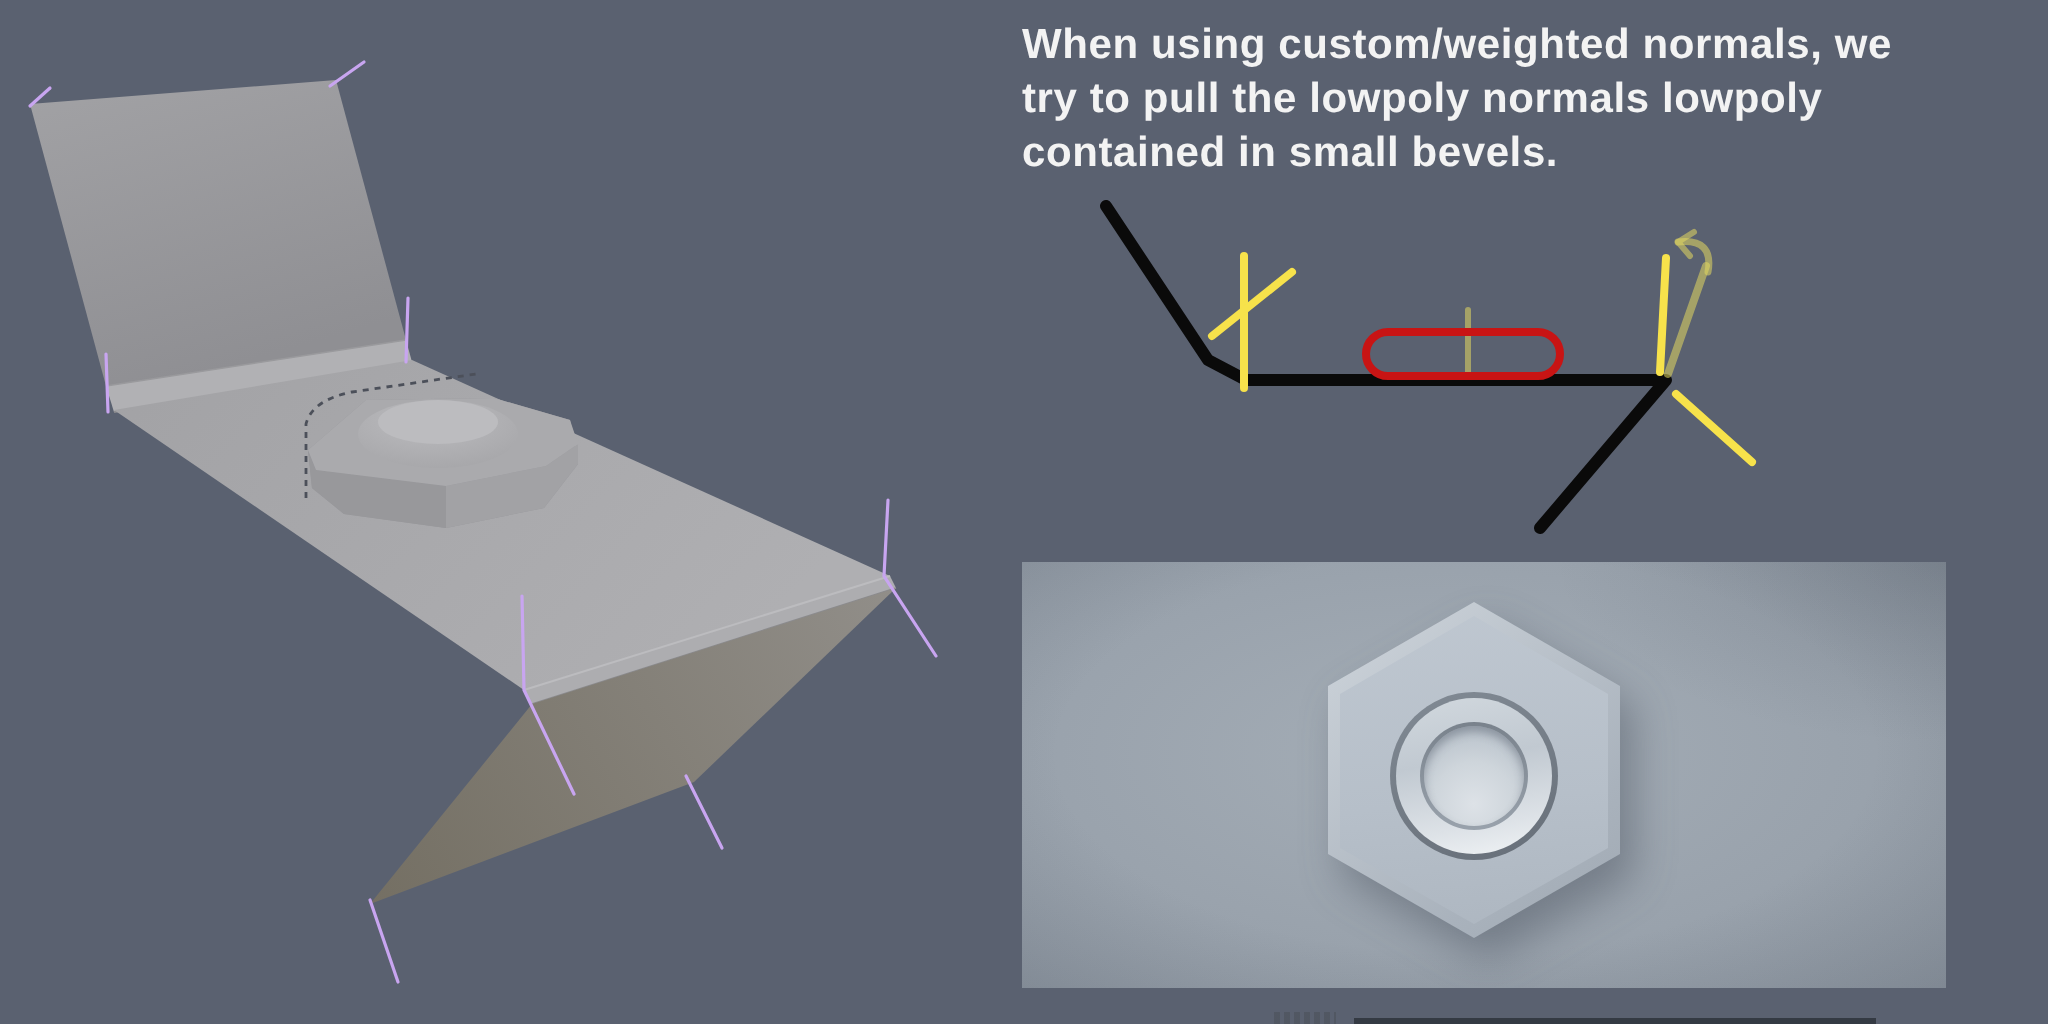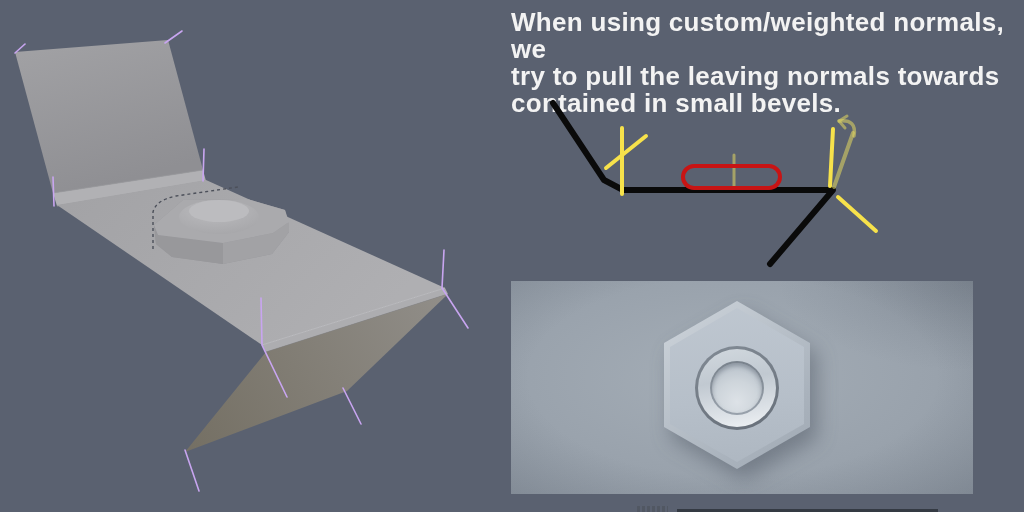--- a/index.html
+++ b/index.html
@@ -6,21 +6,21 @@
   body{
     width:1024px;height:512px;position:relative;overflow:hidden;
     background:#5a6170;
     font-family:"Liberation Sans","DejaVu Sans",sans-serif;
   }
   
   #viewport{position:absolute;left:0;top:0;width:500px;height:512px;}
   
   #annotation{
     position:absolute;left:511px;top:9px;width:505px;
-    color:#f3f3f3;font-size:26px;line-height:27px;font-weight:600;
+    color:#f3f3f3;font-size:21px;line-height:27px;font-weight:600;
     letter-spacing:.3px;
   }
   
   #diagram{position:absolute;left:0;top:0;width:1024px;height:512px;pointer-events:none;}
   
   #render{
     position:absolute;left:511px;top:281px;width:462px;height:213px;
     background:radial-gradient(ellipse at 46% 45%, #a4adb6 0%, #9aa3ad 55%, #929ba5 100%);
     overflow:hidden;
   }
@@ -123,21 +123,21 @@
     <path d="M204,149 L203,181"></path>
     <path d="M261,298 L262,345 L287,397"></path>
     <path d="M343,388 L361,424"></path>
     <path d="M185,450 L199,491"></path>
     <path d="M444,250 L442,288 L468,328"></path>
   </g>
 </svg>
 
 <div id="annotation">
   <div>When using custom/weighted normals, we</div>
-  <div>try to pull the leaving normals towards</div>
+  <div>try to pull the lowpoly normals lowpoly</div>
   <div>contained in small bevels.</div>
 </div>
 
 <svg id="diagram" viewBox="0 0 1024 512" xmlns="http://www.w3.org/2000/svg">
 
   <polyline points="553,103 604,180 623,190 833,190 770,264" stroke="#0a0a0a" stroke-width="6" fill="none" stroke-linecap="round" stroke-linejoin="round"></polyline>
 
   <g stroke="rgba(228,217,96,0.55)" fill="none" stroke-linecap="round">
     <path stroke-width="3" d="M734,155 L734,186"></path>
     <path stroke-width="4" d="M853,133 L834,187"></path>

